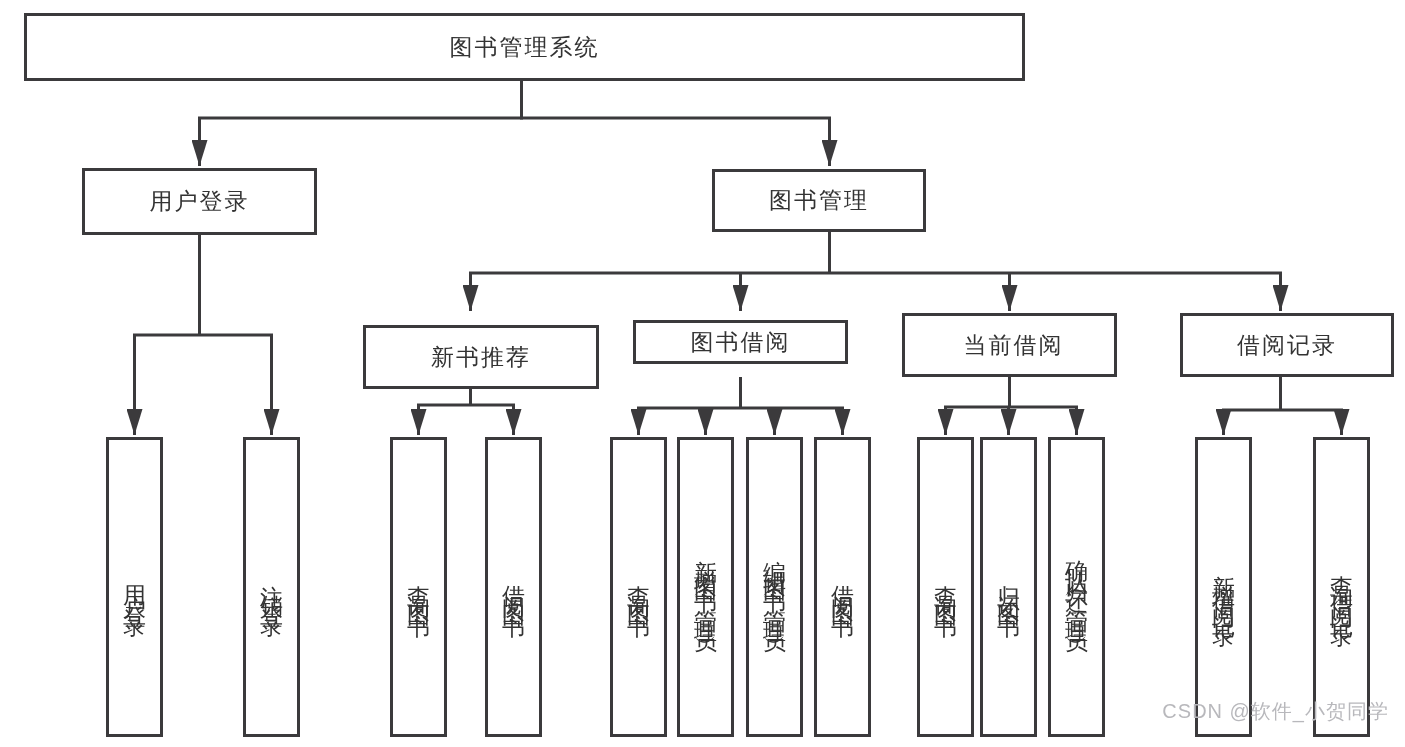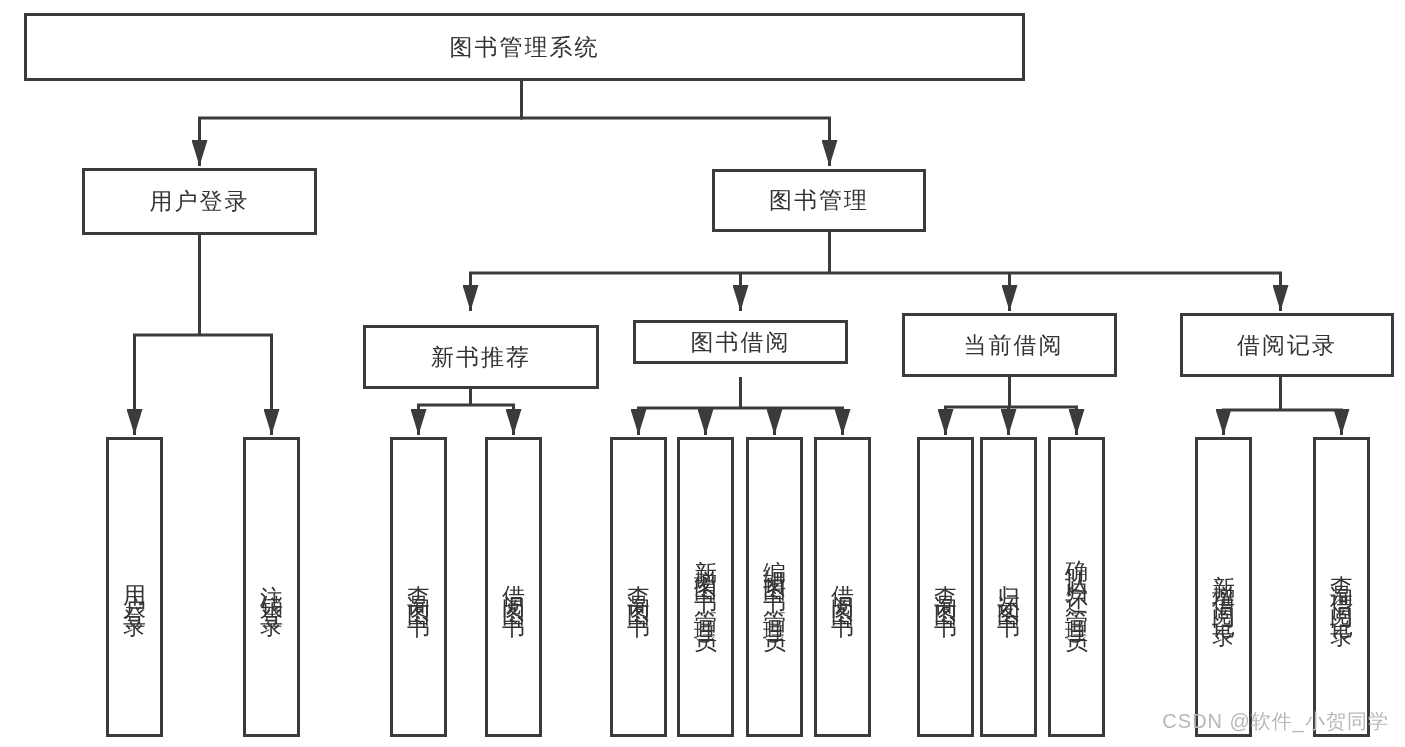--- a/index.html
+++ b/index.html
@@ -31,21 +31,21 @@
   .h .lbl{font-size:23px;letter-spacing:2px;white-space:nowrap;}
   .v .lbl{
     writing-mode:vertical-rl;
     text-orientation:mixed;
     font-size:23px;
     letter-spacing:10px;
     line-height:1;
   }
   .watermark{
     position:absolute;
-    right:16px;bottom:12px;
+    right:16px;bottom:22px;
     font-size:20px;
     letter-spacing:1px;
     color:var(--wm);
     white-space:nowrap;
     pointer-events:none;
   }
 </style>
 </head>
 <body>
 

